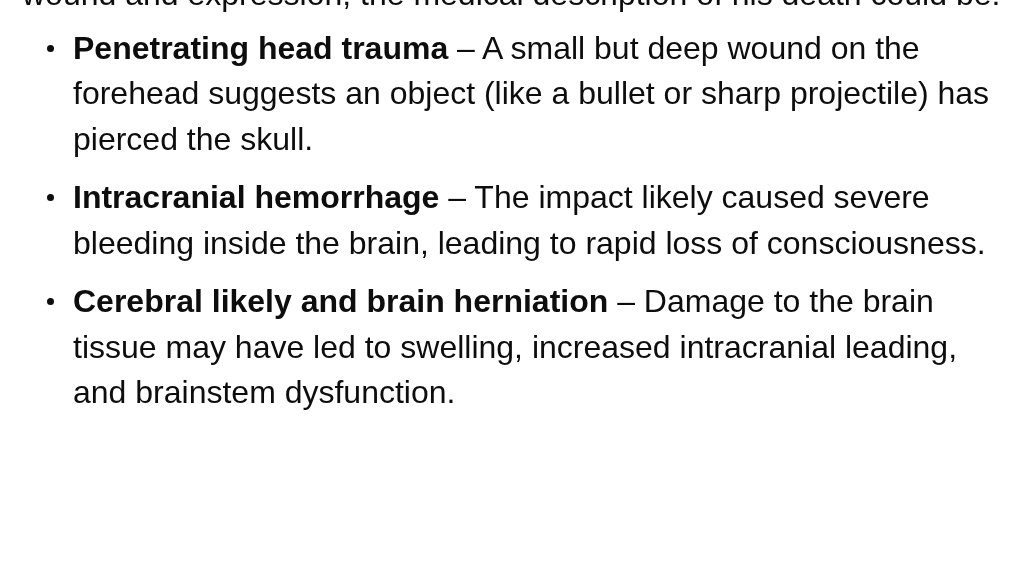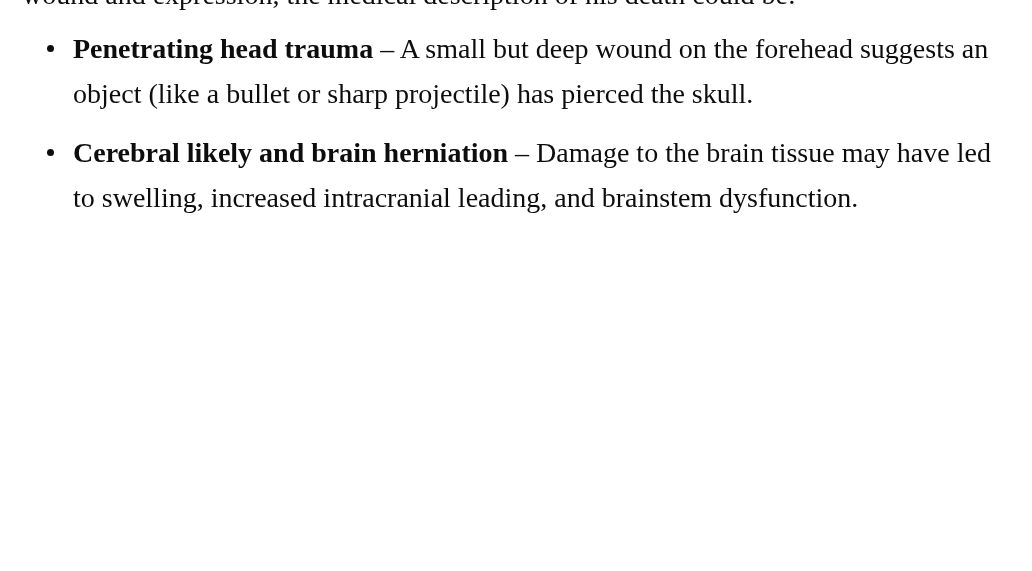--- a/index.html
+++ b/index.html
@@ -10,22 +10,22 @@
     height: 571px;
     overflow: hidden;
   }
   .doc {
     box-sizing: border-box;
     width: 1032px;
     height: 571px;
     padding: 0 23px 0 22px;
     overflow: hidden;
     color: #0d0d0d;
-    font-family: Liberation Serif, serif;
-    font-size: 28px;
+    font-family: Liberation Sans, sans-serif;
+    font-size: 32px;
     line-height: 45.5px;
     -webkit-font-smoothing: antialiased;
   }
   p.intro {
     margin: -28px 0 8px 0;
     white-space: nowrap;
   }
   ul.cause-list {
     margin: 0;
     padding: 0 0 0 51px;
@@ -59,18 +59,21 @@
 
 <main class="doc">
 
   <p class="intro">wound and expression, the medical description of his death could be:</p>
 
   <ul class="cause-list">
     <li>
       <span class="bullet-dot"></span><strong>Penetrating head trauma</strong><span> – A small but deep wound on the forehead suggests an object (like a bullet or sharp projectile) has pierced the skull.</span>
     </li>
     <li>
+      <span class="bullet-dot"></span><strong>Intracranial hemorrhage</strong><span> – The impact likely caused severe bleeding inside the brain, leading to rapid loss of consciousness.</span>
+    </li>
+    <li>
       <span class="bullet-dot"></span><strong>Cerebral likely and brain herniation</strong><span> – Damage to the brain tissue may have led to swelling, increased intracranial leading, and brainstem dysfunction.</span>
     </li>
   </ul>
 
 
 </main>
 
 </body></html>

